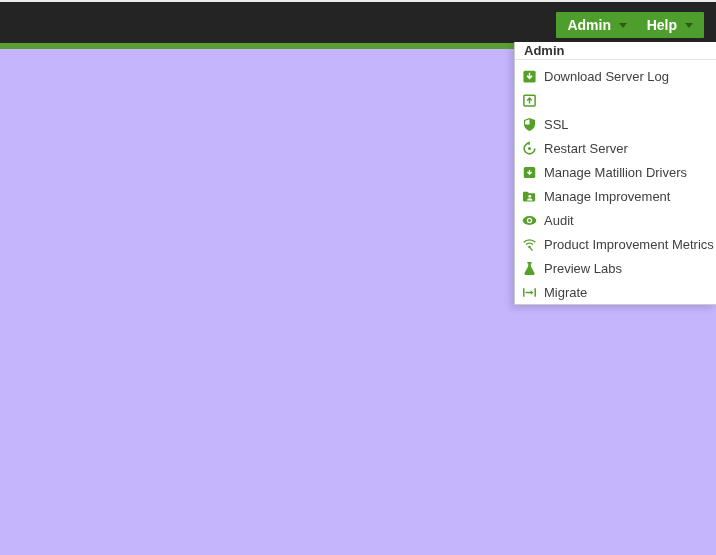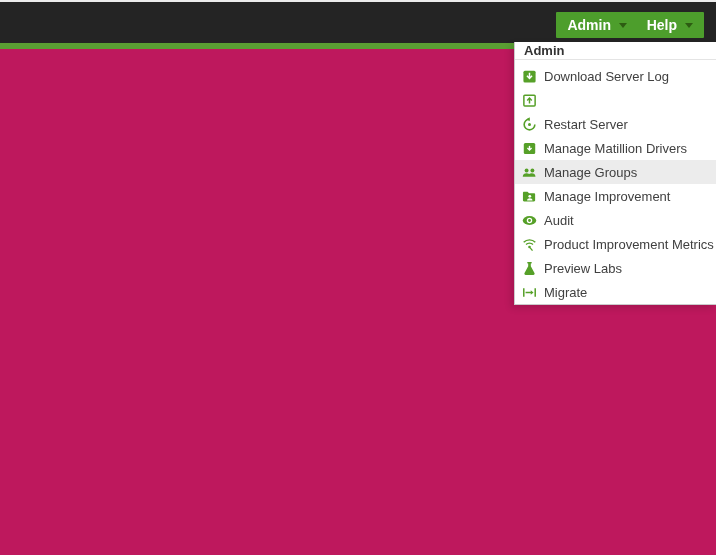--- a/index.html
+++ b/index.html
@@ -1,21 +1,21 @@
 <!DOCTYPE html>
 <html><head>
 <meta charset="utf-8">
 <style>
   * { margin:0; padding:0; box-sizing:border-box; }
   html,body { background:#fff; }
   body { font-family:"Liberation Sans","DejaVu Sans",sans-serif; }
 
   .screen {
     position:relative; width:716px; height:555px;
-    background:#be185d; overflow:hidden;
+    background:#c4b5fd; overflow:hidden;
   }
 
   
   .edge-strip { position:absolute; top:0; left:0; width:716px; height:2px; background:#ececec; }
   .topbar {
     position:absolute; top:2px; left:0; width:716px; height:41px;
     background:#242424;
   }
   .green-strip { position:absolute; top:43px; left:0; width:716px; height:6px; background:#5a9e33; }
 
@@ -97,20 +97,29 @@
         <span class="mi-icon">
           <svg viewBox="0 0 16 16">
               <rect x="2" y="2.3" width="12" height="11.6" rx="1" fill="#fff" stroke="#56a028" stroke-width="1.6"></rect>
               <path d="M8 11.2V6" stroke="#56a028" stroke-width="1.6" fill="none"></path>
               <path d="M5.6 8L8 5.4 10.4 8" stroke="#56a028" stroke-width="1.6" fill="none"></path>
             </svg>
         </span>
       </div>
 
 
+      <div class="menu-item">
+        <span class="mi-icon">
+          <svg viewBox="0 0 16 16">
+              <path d="M8 1.1l5.9 2.1v4.2c0 3.7-2.7 6.2-5.9 7.4-3.2-1.2-5.9-3.7-5.9-7.4V3.2z" fill="#56a028"></path>
+              <path d="M8 2.5L3.4 4.1v3.3c0 .2 0 .4.1.6H8z" fill="#fff"></path>
+            </svg>
+        </span>
+        <span class="mi-label">SSL</span>
+      </div>
 
       <div class="menu-item">
         <span class="mi-icon">
           <svg viewBox="0 0 16 16">
               <path d="M13.7 8A5.7 5.7 0 1 1 8 2.3" fill="none" stroke="#56a028" stroke-width="1.7"></path>
               <polygon points="8.2,0.2 8.2,4.4 4.8,2.3" fill="#56a028"></polygon>
               <circle cx="8" cy="8" r="1.6" fill="#56a028"></circle>
             </svg>
         </span>
         <span class="mi-label">Restart Server</span>
@@ -121,30 +130,20 @@
           <svg viewBox="0 0 16 16">
               <rect x="1.9" y="2.2" width="12.2" height="11.6" rx="1.6" fill="#56a028"></rect>
               <path d="M8 5.2v4" stroke="#fff" stroke-width="1.5" fill="none"></path>
               <path d="M5.8 7.4L8 9.6l2.2-2.2" stroke="#fff" stroke-width="1.5" fill="none"></path>
             </svg>
         </span>
         <span class="mi-label">Manage Matillion Drivers</span>
       </div>
 
 
-      <div class="menu-item highlight">
-        <span class="mi-icon">
-          <svg viewBox="0 0 16 16" fill="#56a028">
-              <circle cx="4.9" cy="5.8" r="2.1"></circle>
-              <circle cx="11.1" cy="5.8" r="2.1"></circle>
-              <path d="M0.8 12.4c0-2.2 1.9-3.5 4.1-3.5 1 0 2 .3 2.7.8.7-.5 1.7-.8 2.7-.8 2.2 0 4.1 1.3 4.1 3.5z"></path>
-            </svg>
-        </span>
-        <span class="mi-label">Manage Groups</span>
-      </div>
 
       <div class="menu-item">
         <span class="mi-icon">
           <svg viewBox="0 0 16 16">
               <path d="M2.2 2.8h3.7l1.6 1.7h5.3c.7 0 1.2.5 1.2 1.2v6.3c0 .7-.5 1.2-1.2 1.2H2.2c-.7 0-1.2-.5-1.2-1.2v-8c0-.7.5-1.2 1.2-1.2z" fill="#56a028"></path>
               <circle cx="8.3" cy="7.8" r="1.5" fill="#fff"></circle>
               <path d="M5.4 12.2c0-1.6 1.3-2.4 2.9-2.4s2.9.8 2.9 2.4z" fill="#fff"></path>
             </svg>
         </span>
         <span class="mi-label">Manage Improvement</span>

